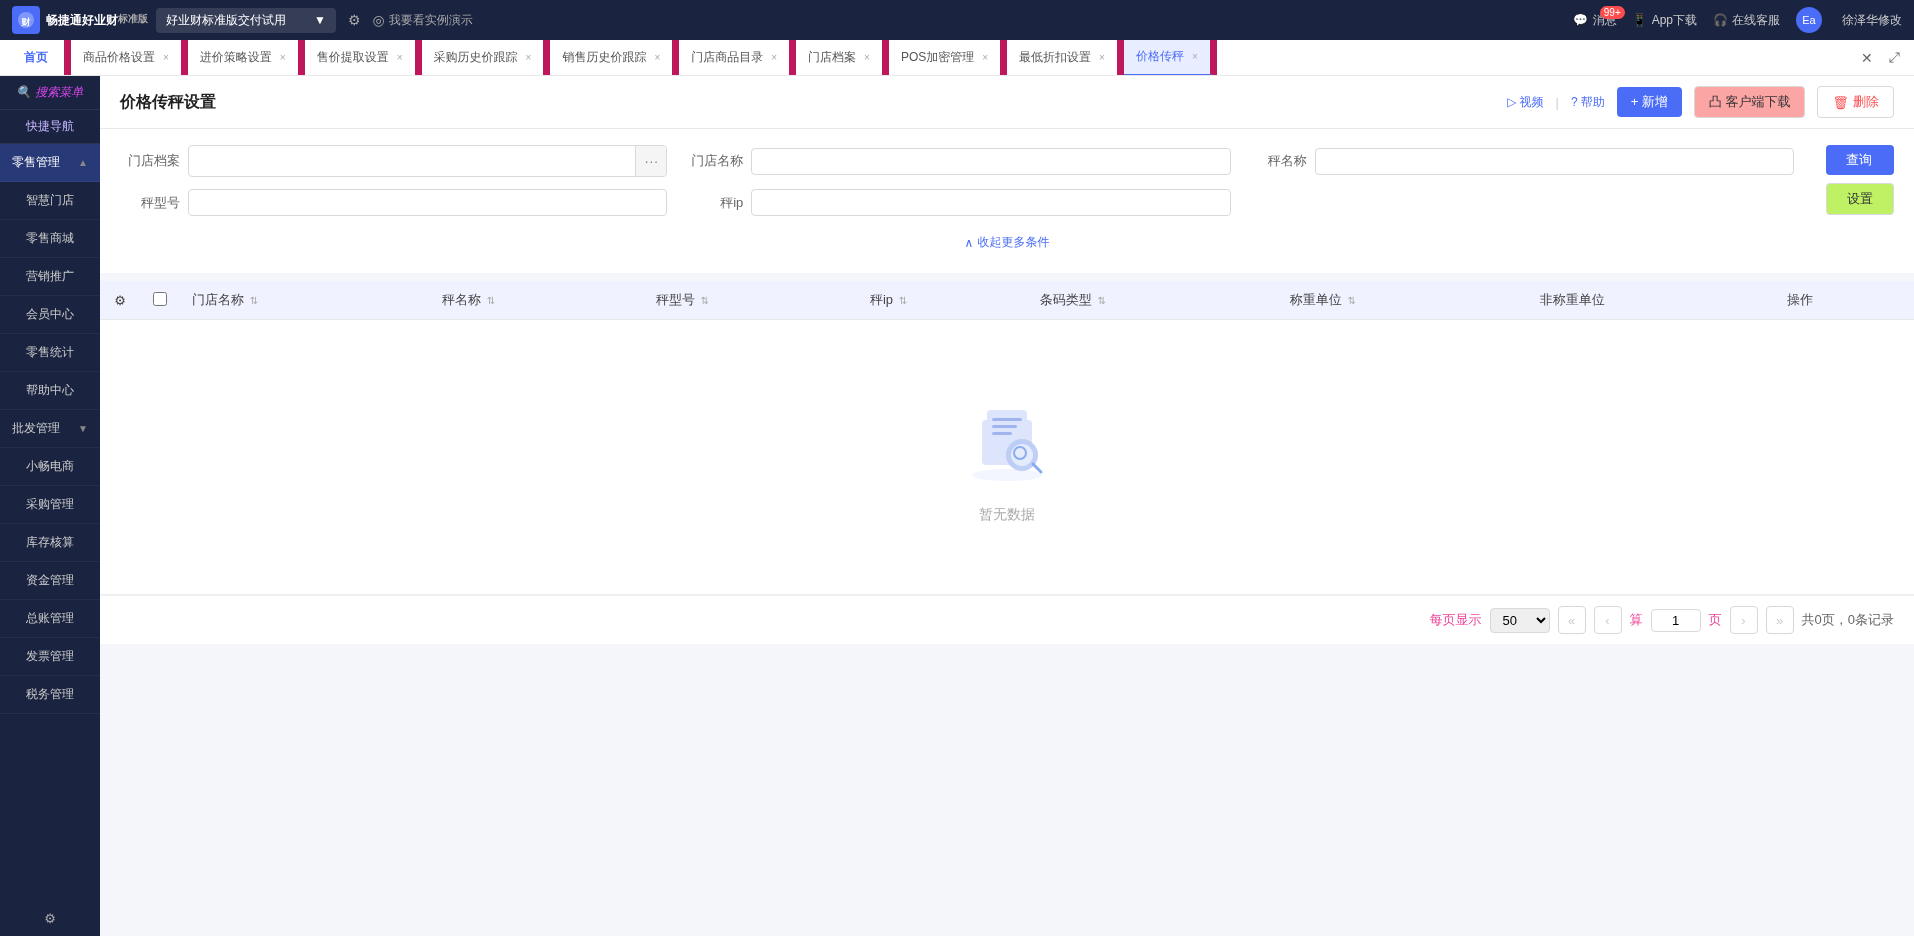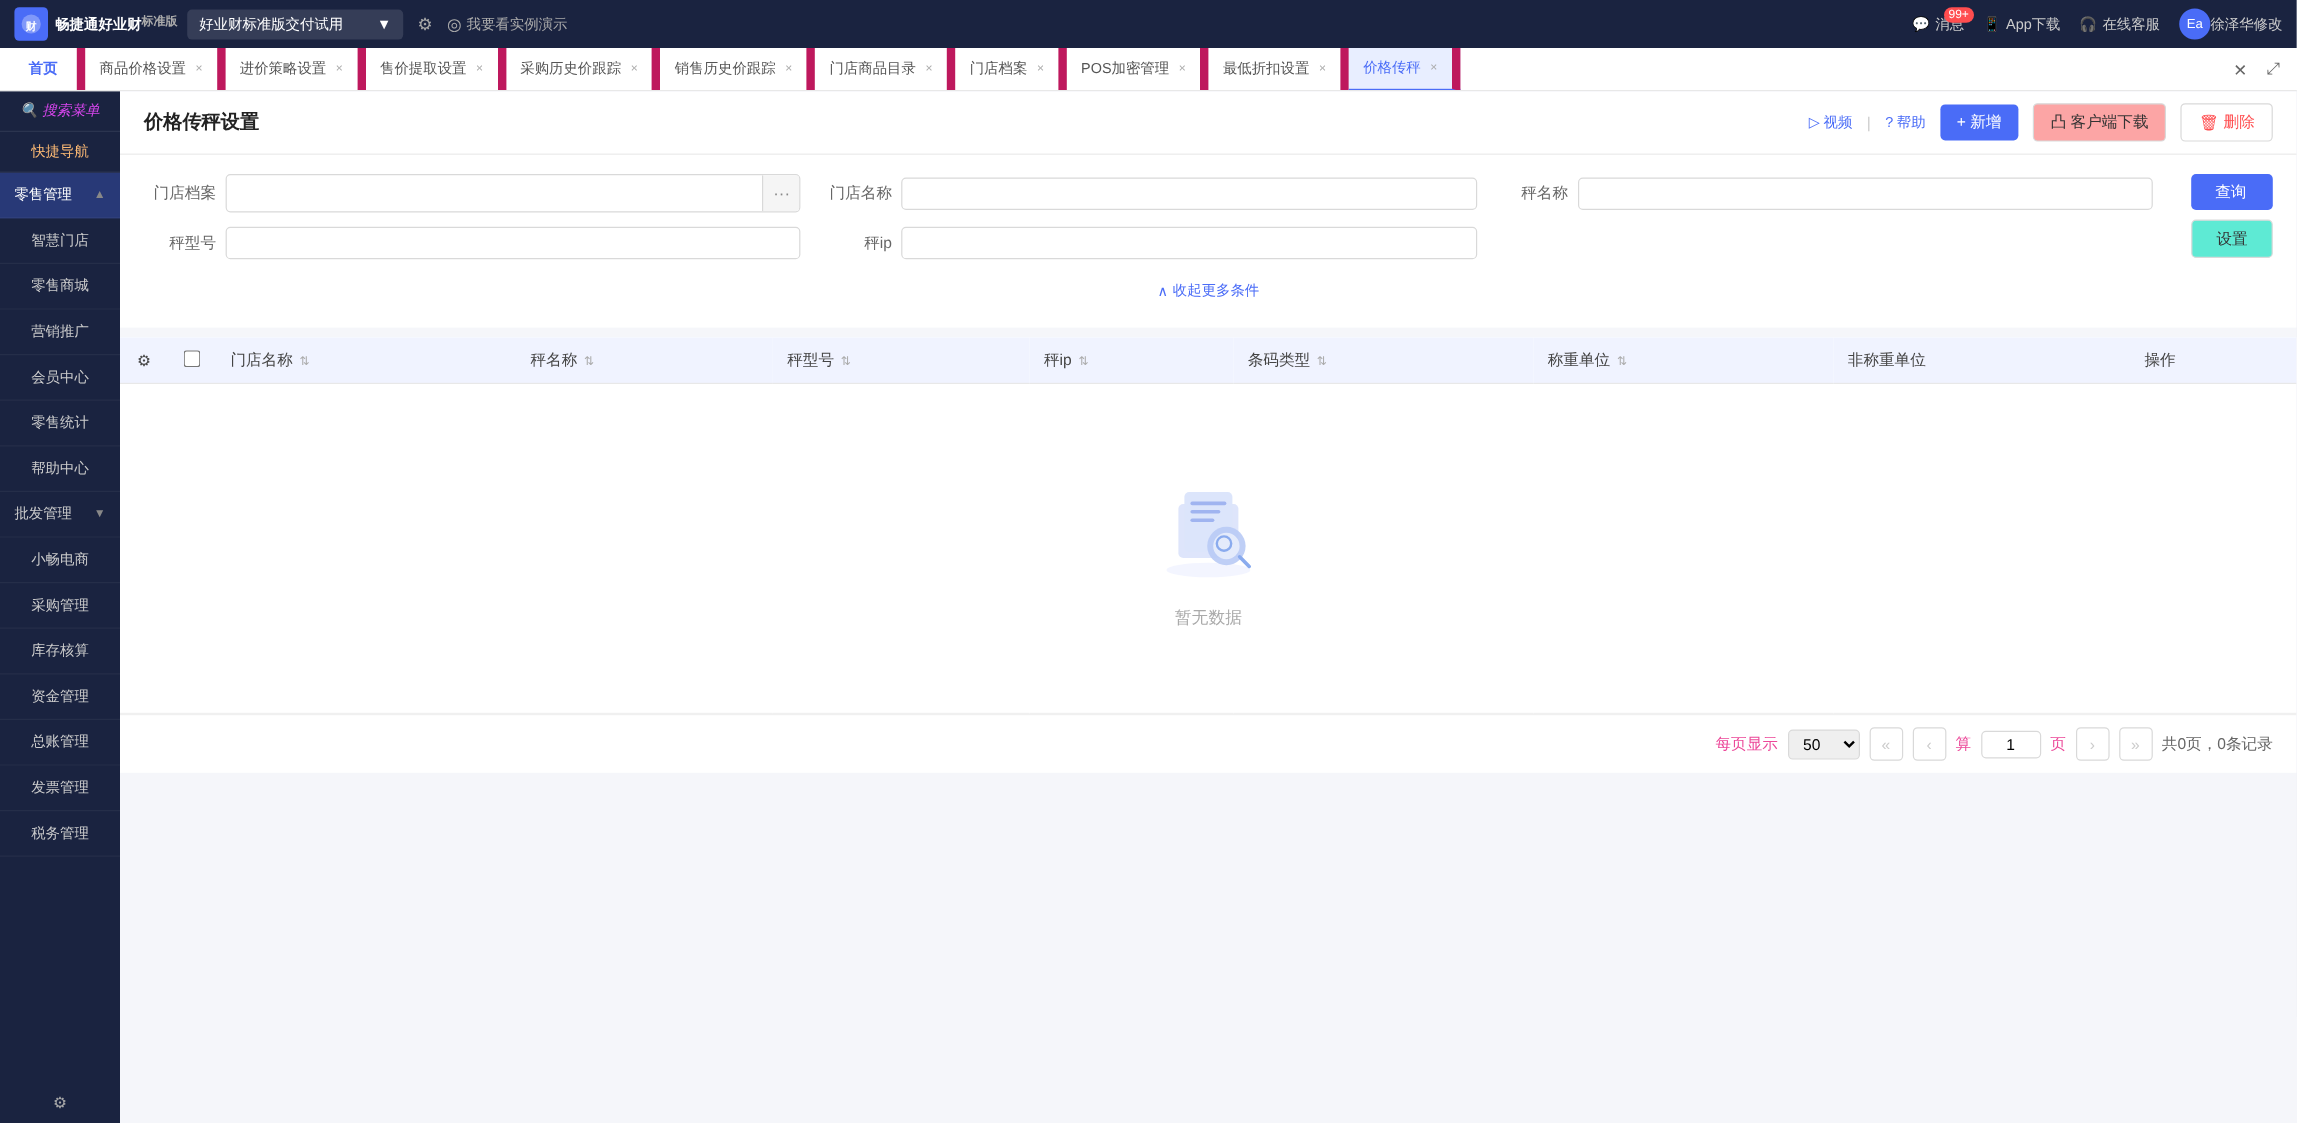--- a/index.html
+++ b/index.html
@@ -9,62 +9,62 @@
     .top-bar { background: #1a2340; color: #fff; height: 40px; display: flex; align-items: center; padding: 0 12px; justify-content: space-between; flex-shrink: 0; }
     .top-bar-left { display: flex; align-items: center; gap: 8px; }
     .app-logo { display: flex; align-items: center; gap: 6px; font-size: 13px; font-weight: bold; color: #fff; min-width: 90px; }
     .app-logo .logo-icon { width: 28px; height: 28px; background: #4a6cf7; border-radius: 4px; display: flex; align-items: center; justify-content: center; font-size: 10px; color: #fff; }
     .env-selector { background: rgba(255,255,255,0.12); border: none; color: #fff; padding: 4px 10px; border-radius: 4px; display: flex; align-items: center; gap: 6px; cursor: pointer; font-size: 12px; min-width: 180px; justify-content: space-between; }
     .settings-icon-btn { color: #aaa; cursor: pointer; font-size: 14px; padding: 4px; }
     .demo-link { color: #aaa; font-size: 12px; cursor: pointer; display: flex; align-items: center; gap: 4px; }
     .top-bar-right { display: flex; align-items: center; gap: 16px; }
     .top-right-item { display: flex; align-items: center; gap: 4px; color: #ccc; font-size: 12px; cursor: pointer; position: relative; }
     .badge { background: #ff4d4f; color: #fff; border-radius: 8px; font-size: 10px; padding: 1px 4px; position: absolute; top: -6px; right: -8px; min-width: 18px; text-align: center; }
-    .user-info { display: flex; align-items: center; gap: 0; color: #ccc; font-size: 12px; cursor: pointer; }
+    .user-info { display: flex; align-items: center; gap: 20px; color: #ccc; font-size: 12px; cursor: pointer; }
     .user-avatar { width: 26px; height: 26px; background: #4a6cf7; border-radius: 50%; display: flex; align-items: center; justify-content: center; color: #fff; font-size: 11px; }
 
     
     .tab-bar { background: #fff; border-bottom: 1px solid #e8e8e8; display: flex; align-items: center; height: 36px; flex-shrink: 0; overflow-x: auto; padding: 0 8px; }
     .tab-bar::-webkit-scrollbar { height: 0; }
     .tab { display: flex; align-items: center; gap: 4px; padding: 0 12px; height: 36px; font-size: 12px; color: #555; cursor: pointer; border-right: 7px solid #be185d; white-space: nowrap; flex-shrink: 0; }
     .tab.home { color: #4a6cf7; font-weight: bold; padding: 0 16px; }
     .tab.active { color: #4a6cf7; background: #e8eeff; border-bottom: 2px solid #4a6cf7; }
     .tab .close-x { font-size: 10px; color: #aaa; margin-left: 4px; cursor: pointer; }
     .tab-bar-actions { margin-left: auto; display: flex; align-items: center; gap: 4px; flex-shrink: 0; }
     .tab-action-btn { background: none; border: none; cursor: pointer; color: #666; font-size: 14px; padding: 4px 6px; }
 
     
     .main-layout { display: flex; flex: 1; overflow: hidden; }
 
     
     .sidebar { width: 100px; background: #1a2340; color: #fff; display: flex; flex-direction: column; flex-shrink: 0; overflow-y: auto; }
     .sidebar::-webkit-scrollbar { width: 0; }
     .sidebar-search { padding: 8px 6px; border-bottom: 1px solid rgba(255,255,255,0.08); text-align: center; font-size: 12px; color: #d946ef; cursor: pointer; font-style: italic; }
-    .sidebar-quick-nav { padding: 8px 6px; border-bottom: 1px solid rgba(255,255,255,0.08); text-align: center; font-size: 12px; color: #fdba74; cursor: pointer; }
+    .sidebar-quick-nav { padding: 8px 6px; border-bottom: 1px solid rgba(255,255,255,0.08); text-align: center; font-size: 12px; color: #c4b5fd; cursor: pointer; }
     .sidebar-item { padding: 10px 6px; text-align: center; font-size: 12px; color: #ccc; cursor: pointer; display: flex; flex-direction: column; align-items: center; gap: 3px; border-bottom: 1px solid rgba(255,255,255,0.05); }
     .sidebar-item.active { color: #fff; background: rgba(74,108,247,0.3); }
     .sidebar-item.has-arrow { flex-direction: row; justify-content: space-between; align-items: center; padding: 10px 12px; }
     .sidebar-item .s-arrow { font-size: 10px; color: #888; }
     .sidebar-settings { padding: 10px 6px; text-align: center; color: #aaa; cursor: pointer; margin-top: auto; }
 
     
     .content-area { flex: 1; overflow-y: auto; background: #f5f6fa; padding: 0; }
 
     
     .page-header { background: #fff; padding: 10px 20px; display: flex; align-items: center; justify-content: space-between; border-bottom: 1px solid #e8e8e8; }
     .page-title { font-size: 16px; font-weight: bold; color: #222; }
     .page-header-actions { display: flex; align-items: center; gap: 12px; }
     .header-link { color: #4a6cf7; font-size: 12px; cursor: pointer; display: flex; align-items: center; gap: 3px; }
     .header-sep { color: #ccc; }
     .btn { border: none; border-radius: 4px; padding: 6px 14px; cursor: pointer; font-size: 13px; display: flex; align-items: center; gap: 4px; }
     .btn-primary { background: #4a6cf7; color: #fff; }
     .btn-default { background: #fca5a5; color: #333; border: 1px solid #d9d9d9; }
     .btn-danger { background: #fff; color: #ff4d4f; border: 1px solid #d9d9d9; }
     .btn-query { background: #4a6cf7; color: #fff; padding: 6px 20px; }
-    .btn-set { background: #5eead4; color: #333; border: 1px solid #d9d9d9; padding: 6px 20px; }
+    .btn-set { background: #bef264; color: #333; border: 1px solid #d9d9d9; padding: 6px 20px; }
 
     
     .filter-section { background: #fff; padding: 16px 20px; margin-bottom: 8px; }
     .filter-row { display: flex; align-items: center; gap: 16px; margin-bottom: 12px; }
     .filter-item { display: flex; align-items: center; gap: 8px; flex: 1; }
     .filter-label { color: #666; font-size: 13px; white-space: nowrap; min-width: 60px; text-align: right; }
     .filter-input { border: 1px solid #d9d9d9; border-radius: 4px; padding: 5px 10px; font-size: 13px; flex: 1; outline: none; color: #333; background: #fff; }
     .filter-input-with-btn { display: flex; align-items: center; border: 1px solid #d9d9d9; border-radius: 4px; overflow: hidden; flex: 1; background: #fff; }
     .filter-input-with-btn input { border: none; outline: none; padding: 5px 10px; font-size: 13px; flex: 1; }
     .filter-input-with-btn .dots-btn { padding: 0 8px; color: #888; cursor: pointer; font-size: 14px; border-left: 1px solid #d9d9d9; background: #f5f5f5; height: 30px; display: flex; align-items: center; }

